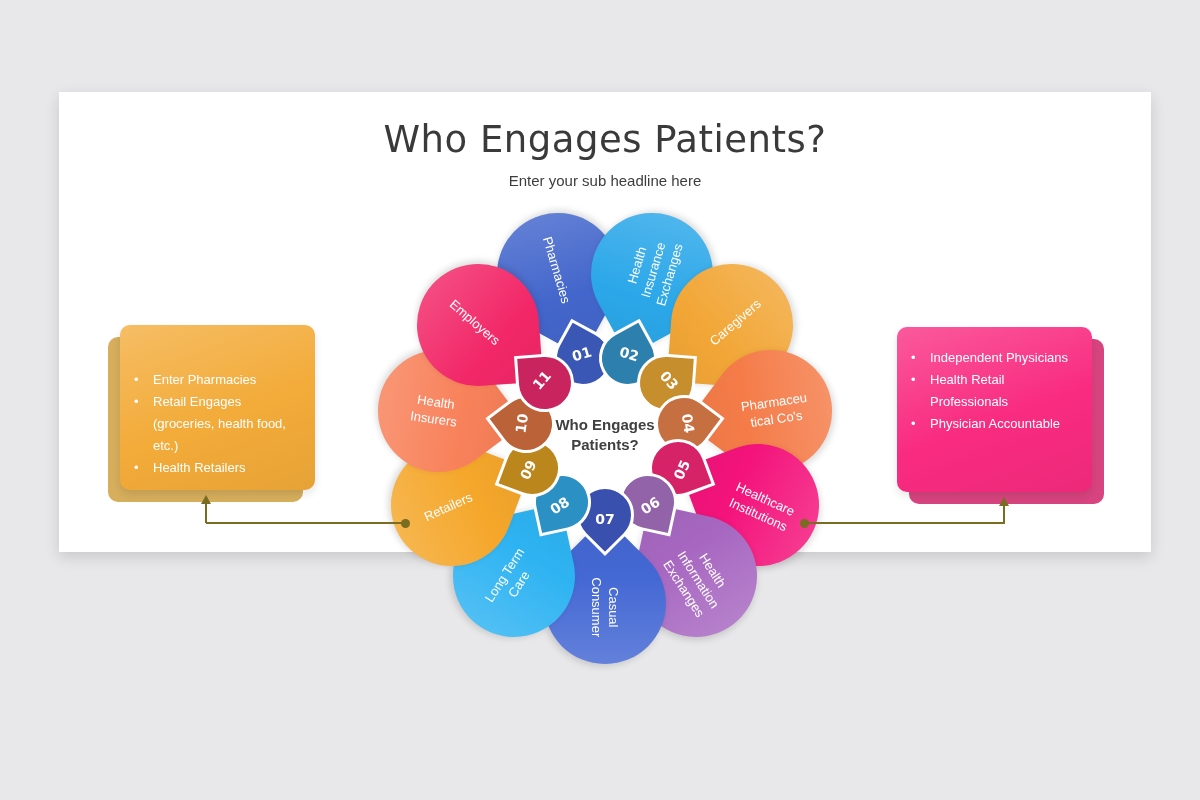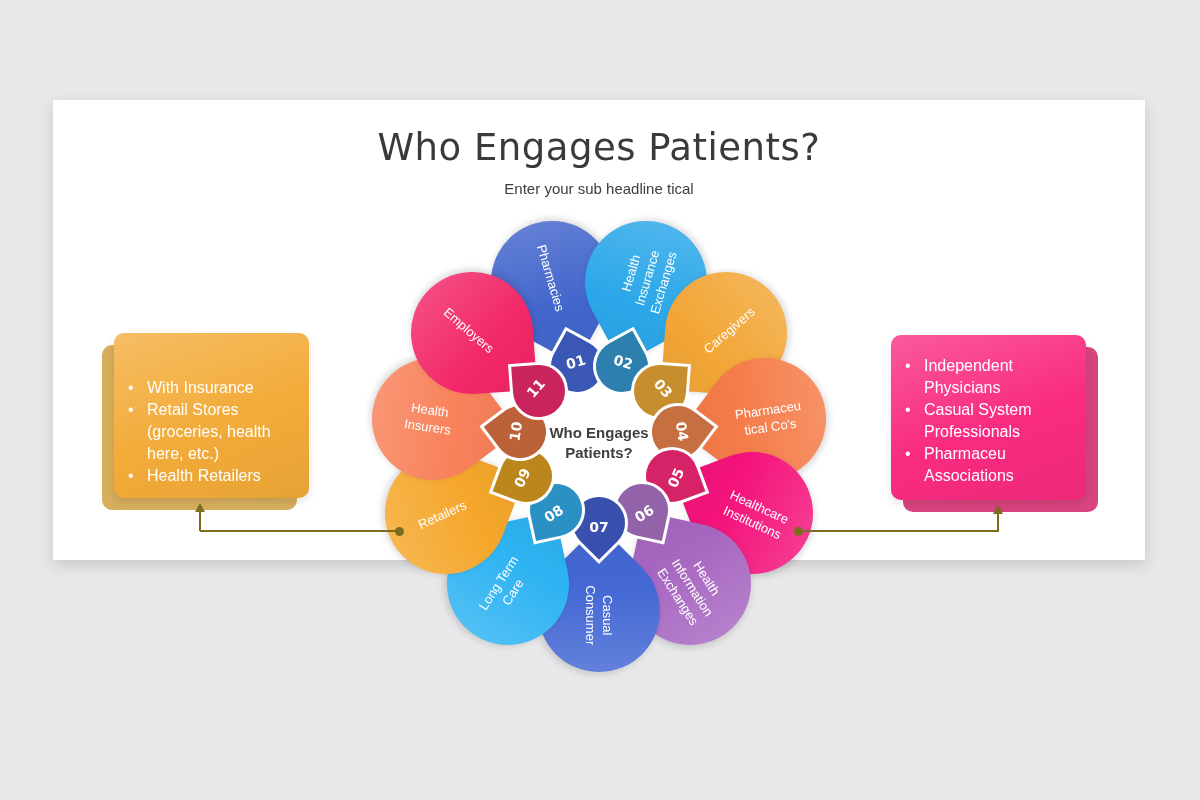--- a/index.html
+++ b/index.html
@@ -3,24 +3,23 @@
 <meta charset="utf-8">
 <style>
   html,body{margin:0;padding:0;}
   body{
     width:1200px;height:800px;
     background:#e8e8ea;
     font-family:"Liberation Sans", sans-serif;
     position:relative;overflow:hidden;
   }
   .slide{
-    position:absolute;left:53px;top:92px;width:1092px;height:460px;
+    position:absolute;left:59px;top:92px;width:1092px;height:460px;
     background:#ffffff;
     box-shadow:0 5px 14px rgba(0,0,0,0.14);
-    margin-top:8px;
   }
   .title{
     position:absolute;top:26px;left:0;width:100%;
     text-align:center;
     font-family:"DejaVu Sans", sans-serif;
     font-size:37px;color:#3a3a3a;letter-spacing:0.5px;
   }
   .subtitle{
     position:absolute;top:80px;left:0;width:100%;
     text-align:center;font-size:15px;color:#3d3d3d;
@@ -73,21 +72,21 @@
   .box-front{
     position:absolute;width:195px;height:165px;border-radius:10px;
     box-shadow:0 4px 9px rgba(0,0,0,0.10);z-index:1;
   }
   .box-front::before{
     content:"";position:absolute;inset:0;border-radius:inherit;
     background:linear-gradient(160deg, rgba(255,255,255,0.22) 0%, rgba(255,255,255,0) 55%, rgba(0,0,0,0.05) 100%);
   }
   .bullets{
     position:relative;list-style:none;margin:0;padding:0;
-    color:#ffffff;font-size:16px;line-height:22px;
+    color:#ffffff;font-size:13px;line-height:22px;
   }
   .bullets li{position:relative;padding-left:33px;padding-right:10px;}
   .bullets li::before{
     content:"\2022";position:absolute;left:14px;top:0;
   }
   
   .hline,.vline{position:absolute;z-index:4;}
   .hline{height:2px;}
   .vline{width:2px;}
   .cdot{position:absolute;width:9px;height:9px;border-radius:50%;z-index:5;}
@@ -96,21 +95,21 @@
     border-left:5px solid transparent;border-right:5px solid transparent;
     border-bottom:9px solid #7a6c20;
   }
 </style>
 </head>
 <body style="background: rgb(232, 232, 234);">
 
 <div class="slide">
 
   <div class="title">Who Engages Patients?</div>
-  <div class="subtitle">Enter your sub headline tical</div>
+  <div class="subtitle">Enter your sub headline here</div>
 
   <div class="petal" style="left: 498.7px; top: 181.8px; transform: rotate(-151.4deg); background: rgb(67, 102, 204);">
     <span class="petal-label lab-l" style="width:80px;">Pharmacies</span>
   </div>
   <div class="petal" style="left: 593.3px; top: 181.8px; transform: rotate(-118.6deg); background: rgb(43, 167, 233);">
     <span class="petal-label lab-r" style="width:72px;">Health Insurance Exchanges</span>
   </div>
   <div class="petal" style="left: 673px; top: 233px; transform: rotate(-85.9deg); background: rgb(242, 166, 54);">
     <span class="petal-label lab-r" style="width:80px;">Caregivers</span>
   </div>
@@ -173,32 +172,32 @@
   <div class="drop" style="left: 466.8px; top: 331.6px; transform: rotate(323.2deg); background: rgb(187, 98, 56);">
     <span class="drop-num" style="transform:translate(calc(-50% - 3px),calc(-50% - 3px)) rotate(-45deg);">10</span>
   </div>
   <div class="drop" style="left: 485.5px; top: 290.6px; transform: rotate(355.9deg); background: rgb(201, 36, 94);">
     <span class="drop-num" style="transform:translate(calc(-50% - 3px),calc(-50% - 3px)) rotate(-45deg);">11</span>
   </div>
 
   <div class="box-back" style="left: 49px; top: 245px; background: rgb(207, 160, 64);"></div>
   <div class="box-front" style="left: 61px; top: 233px; padding-top: 44px; box-sizing: border-box; background: rgb(243, 171, 57);">
     <ul class="bullets">
-      <li>With Insurance</li>
-      <li>Retail Stores (groceries, health here, etc.)</li>
+      <li>Enter Pharmacies</li>
+      <li>Retail Engages (groceries, health food, etc.)</li>
       <li>Health Retailers</li>
     </ul>
   </div>
 
   <div class="box-back" style="left: 850px; top: 247px; background: rgb(209, 35, 104);"></div>
   <div class="box-front" style="left: 838px; top: 235px; padding-top: 20px; box-sizing: border-box; background: rgb(249, 43, 128);">
     <ul class="bullets">
       <li>Independent Physicians</li>
-      <li>Casual System Professionals</li>
-      <li>Pharmaceu Associations</li>
+      <li>Health Retail Professionals</li>
+      <li>Physician Accountable</li>
     </ul>
   </div>
 
   <div class="cdot" style="left: 341.5px; top: 426.5px; background: rgb(122, 108, 32);"></div>
   <div class="hline" style="left: 147px; top: 430px; width: 199px; background: rgb(122, 108, 32);"></div>
   <div class="vline" style="left: 146px; top: 411px; height: 20px; background: rgb(122, 108, 32);"></div>
   <div class="carrow" style="left: 142px; top: 403px; border-bottom-color: rgb(122, 108, 32);"></div>
 
   <div class="cdot" style="left: 740.5px; top: 426.5px; background: rgb(122, 108, 32);"></div>
   <div class="hline" style="left: 745px; top: 430px; width: 201px; background: rgb(122, 108, 32);"></div>

